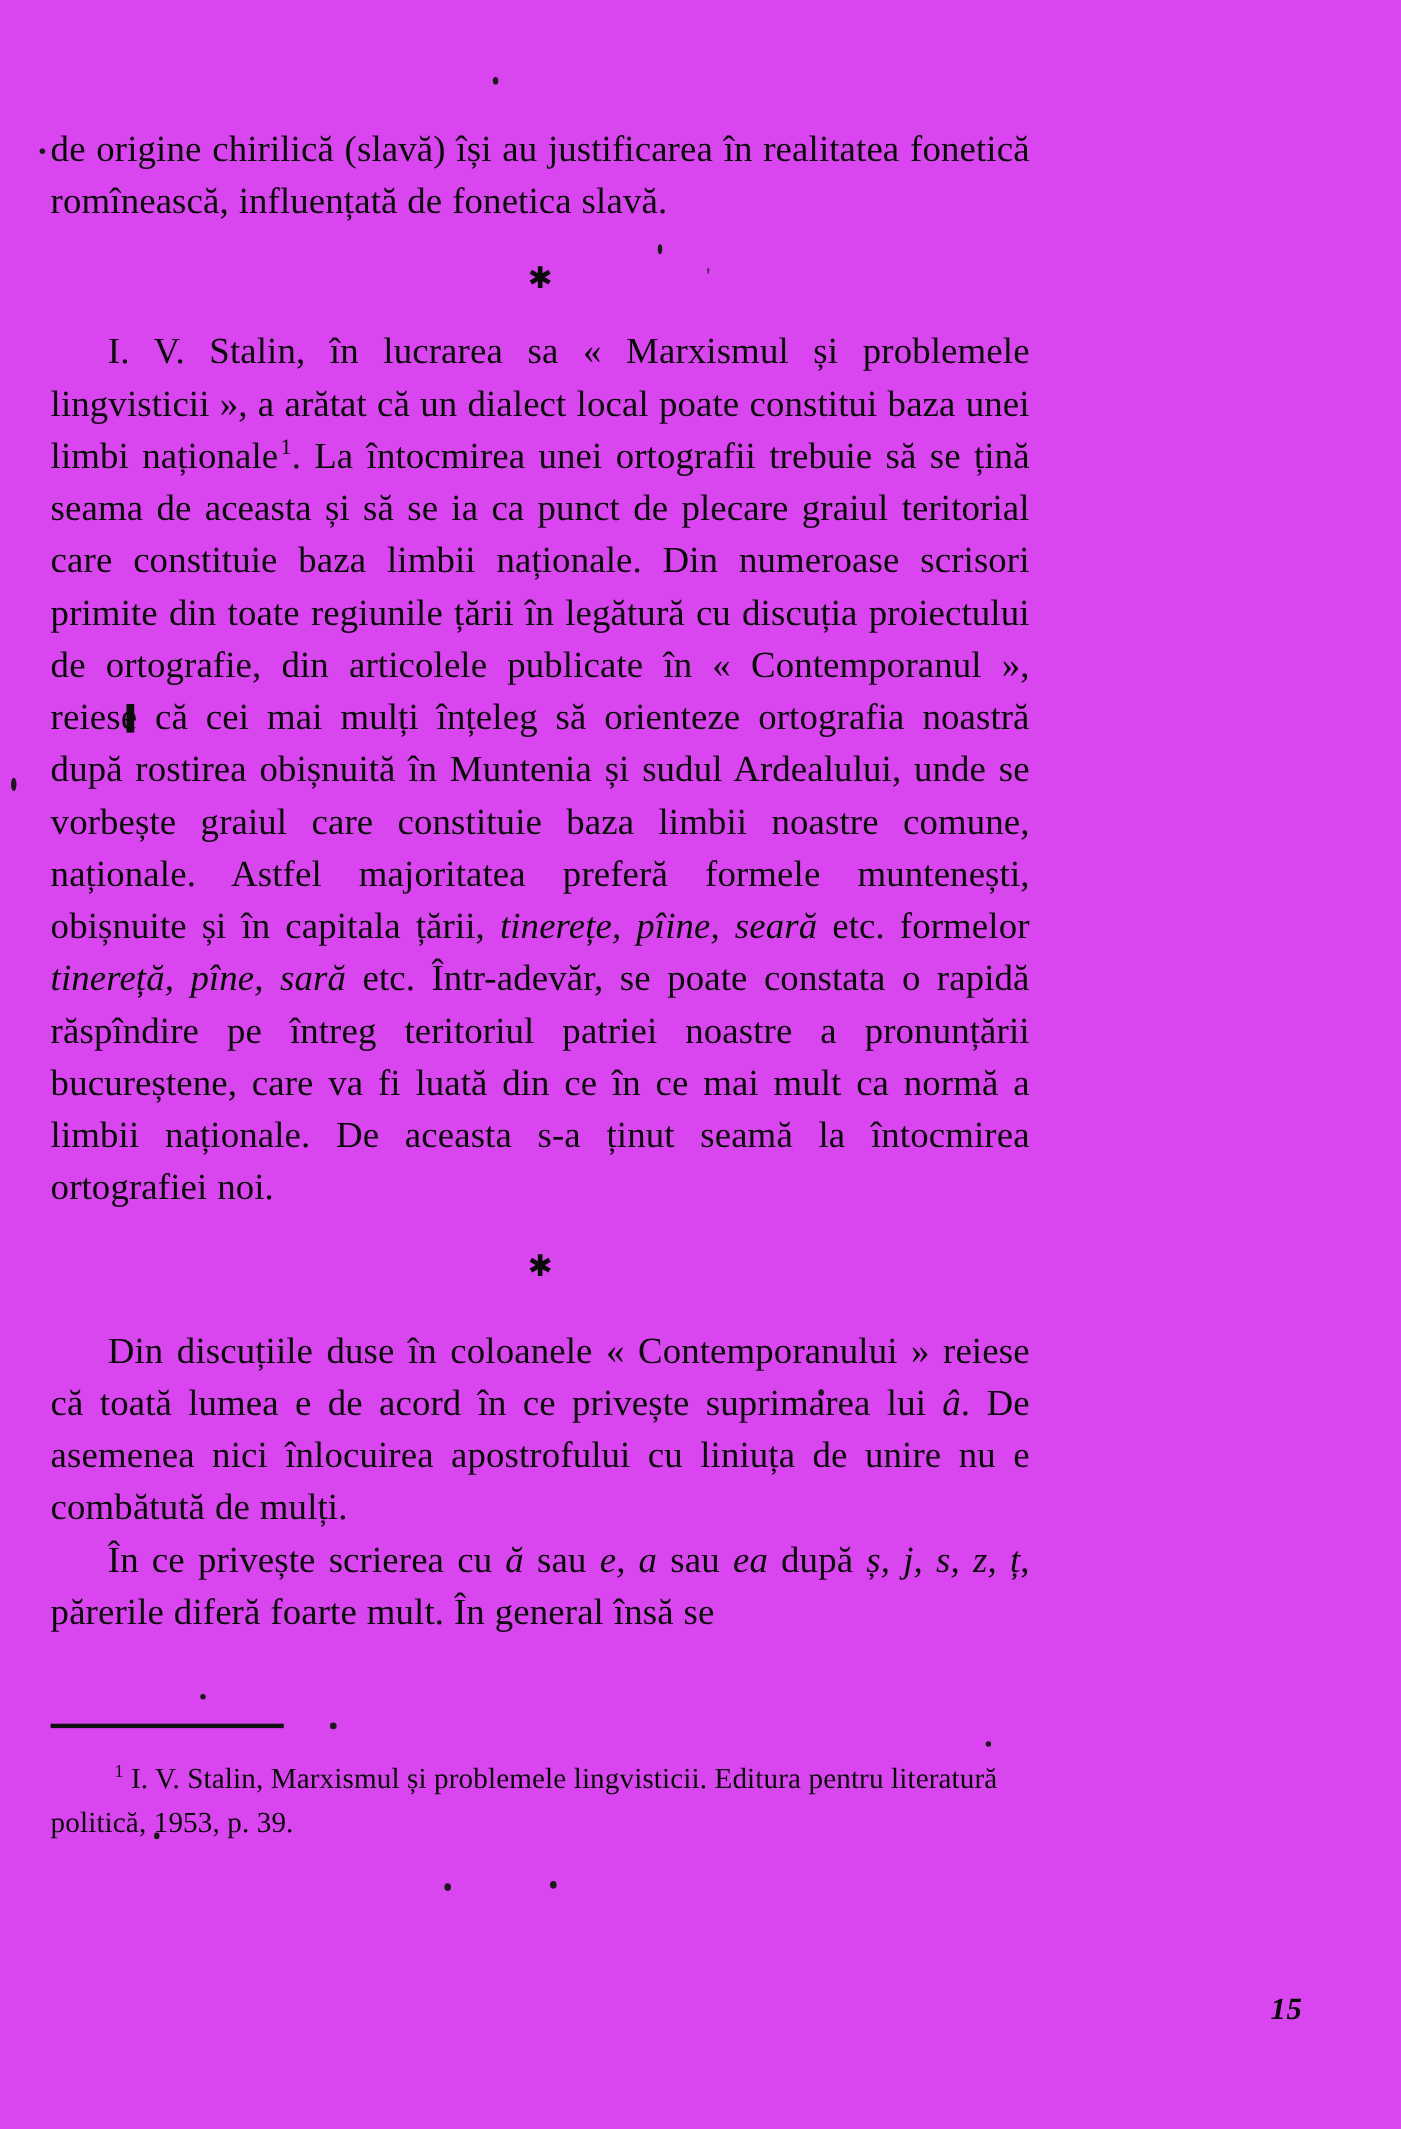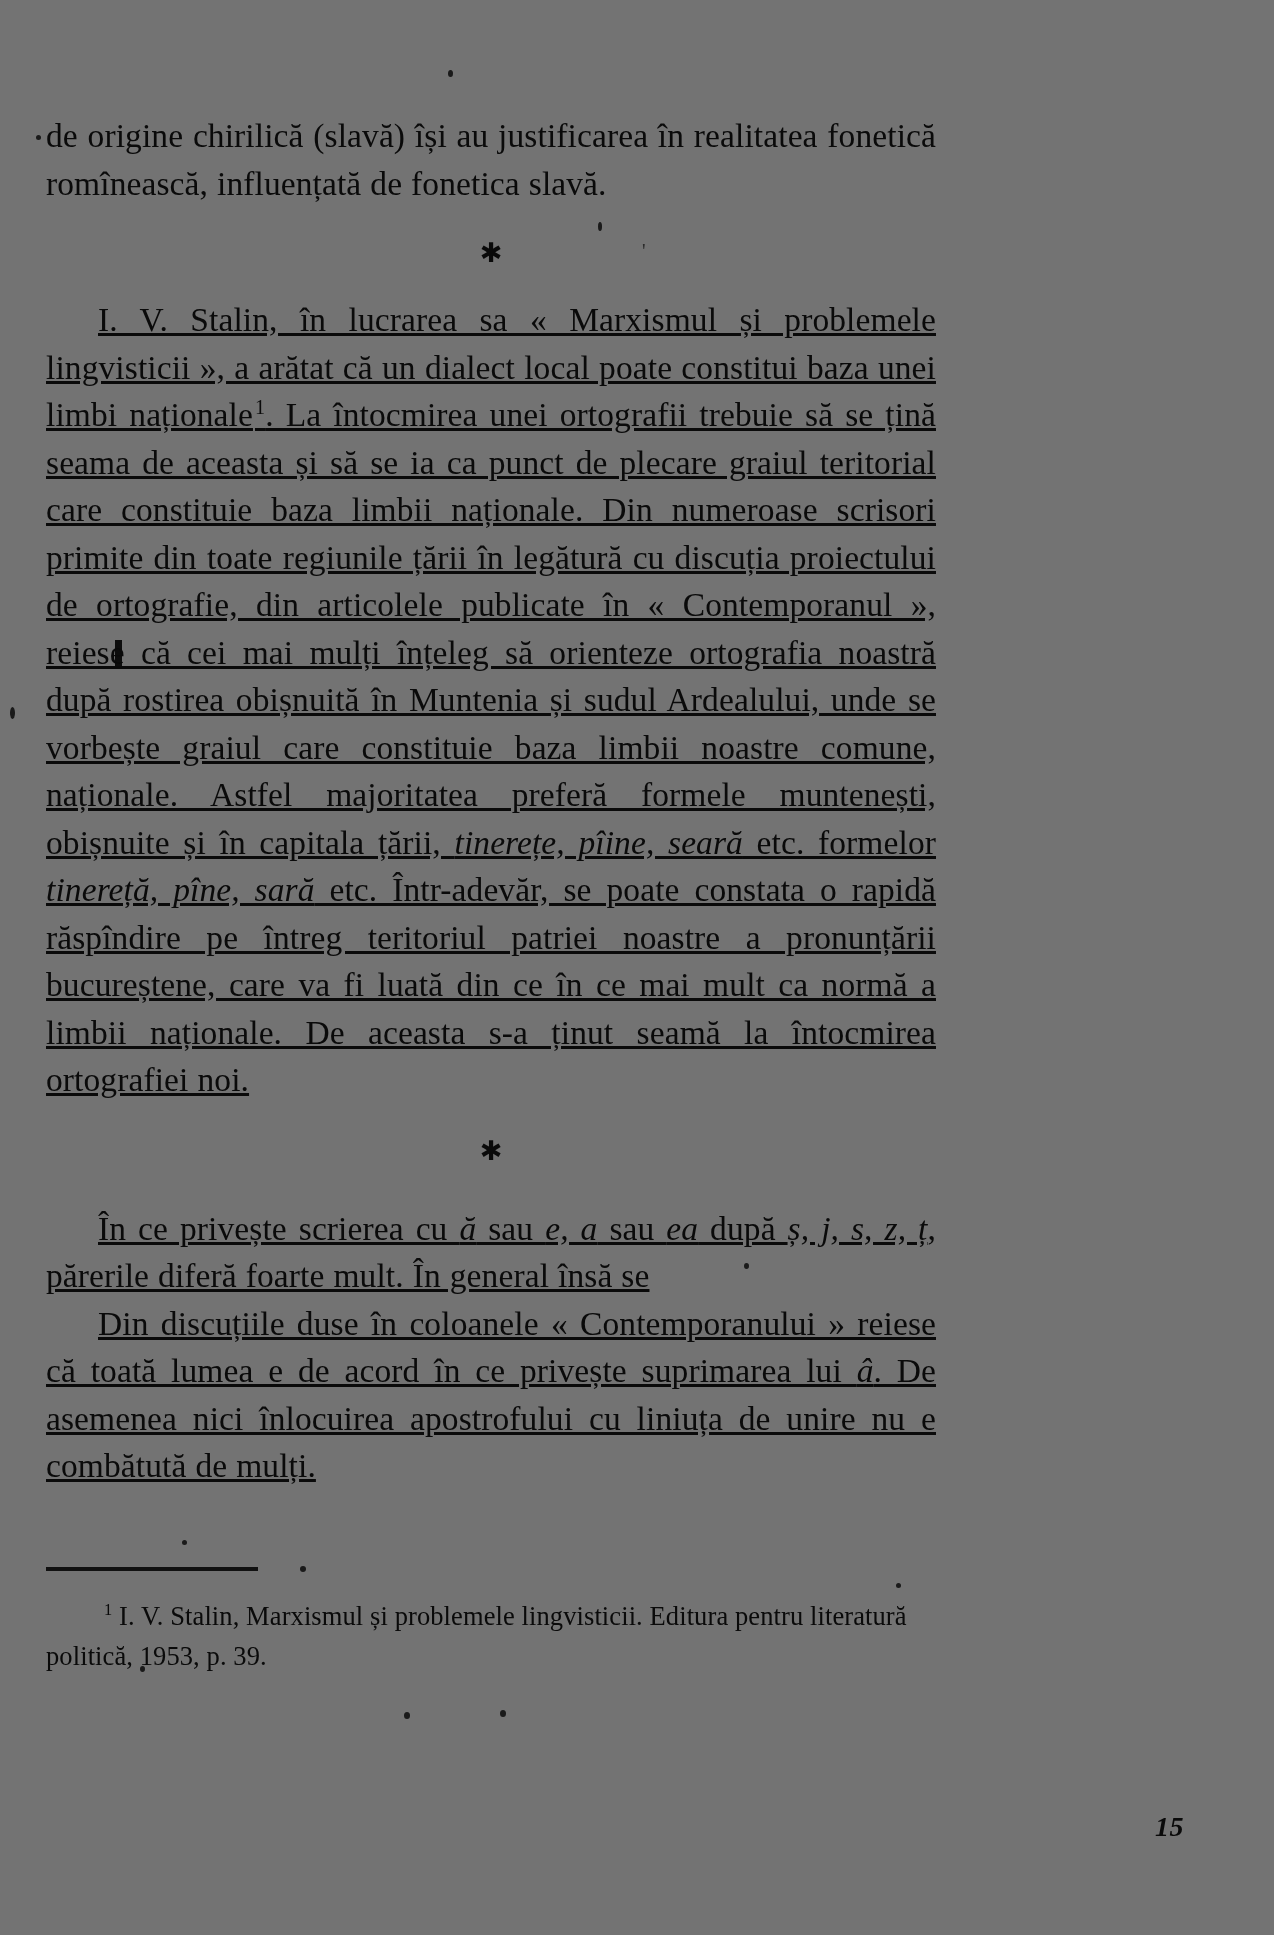--- a/index.html
+++ b/index.html
@@ -16,21 +16,21 @@
     color: #0a0a0a;
     overflow: hidden;
   }
 
   
   .page {
     position: absolute;
     left: 0; top: 0;
     width: 1274px;
     height: 1935px;
-    background: #737373;
+    background: #d946ef;
   }
 
   .text-block {
     position: absolute;
     left: 46px;
     top: 112px;
     width: 890px;
   }
 
   p.para {
@@ -42,21 +42,20 @@
     letter-spacing: 0.1px;
     word-spacing: 0.5px;
     -webkit-font-smoothing: none;
   }
 
   p.para.hang {
     text-indent: 0;
   }
   p.para.indent {
     text-indent: 52px;
-    text-decoration: underline;
   }
 
   .ornament {
     text-align: center;
     font-size: 27px;
     line-height: 27px;
     letter-spacing: 0;
   }
   .ornament-wrap {
     position: relative;
@@ -157,23 +156,23 @@
       <span>✱</span>
       <span class="ornament-tick" style="left:596px; top:-2px;">'</span>
     </div>
 
     <p class="para indent"><span>I. V. Stalin, în  lucrarea  sa  « Marxismul  și  problemele  lingvisticii »,  a  arătat  că  un  dialect   local   poate constitui  baza  unei  limbi  naționale</span><sup class="fnref">1</sup><span>. La  întocmirea  unei ortografii trebuie să se țină seama de aceasta și să se ia ca punct  de  plecare  graiul  teritorial  care  constituie  baza limbii naționale. Din numeroase scrisori primite din toate regiunile țării în legătură cu discuția proiectului de ortografie,  din  articolele  publicate  în  « Contemporanul », reiese  că  cei  mai  mulți  înțeleg  să  orienteze  ortografia noastră  după  rostirea  obișnuită  în  Muntenia  și  sudul Ardealului, unde se vorbește graiul care constituie baza limbii noastre comune, naționale. Astfel majoritatea preferă  formele  muntenești,  obișnuite  și  în  capitala  țării, </span><i class="it">tinerețe, pîine, seară</i><span> etc. formelor </span><i class="it">tinereță, pîne, sară</i><span> etc. Într-adevăr, se poate constata o rapidă răspîndire pe întreg teritoriul patriei noastre a pronunțării bucureștene, care va fi luată din ce în ce mai  mult ca normă a limbii naționale. De aceasta s-a ținut seamă la întocmirea  ortografiei  noi.</span></p>
 
     <div class="ornament" style="margin-top:34px; margin-bottom:40px;">
       <span>✱</span>
     </div>
 
+    <p class="para indent" style="margin-bottom:0;"><span>Din discuțiile duse în coloanele « Contemporanului » reiese că toată lumea e de acord în ce privește suprimarea lui </span><i class="it">â</i><span>. De asemenea nici înlocuirea apostrofului cu liniuța de unire nu e combătută de mulți.</span></p>
+
     <p class="para indent"><span>În ce privește scrierea cu </span><i class="it">ă</i><span> sau </span><i class="it">e, a</i><span> sau </span><i class="it">ea</i><span> după </span><i class="it">ș, j, s, z, ț</i><span>, părerile diferă foarte mult. În general însă se</span></p>
-
-    <p class="para indent" style="margin-bottom:0;"><span>Din discuțiile duse în coloanele « Contemporanului » reiese că toată lumea e de acord în ce privește suprimarea lui </span><i class="it">â</i><span>. De asemenea nici înlocuirea apostrofului cu liniuța de unire nu e combătută de mulți.</span></p>
   </div>
 
   <div class="footnote-rule"></div>
 
   <div class="footnote">
     <span class="fn-first"><sup class="fnmark">1</sup> <span>I. V. Stalin, Marxismul și problemele lingvisticii. Editura pentru literatură politică, 1953, p. 39.</span></span>
   </div>
 
   <div class="folio">15</div>
 

